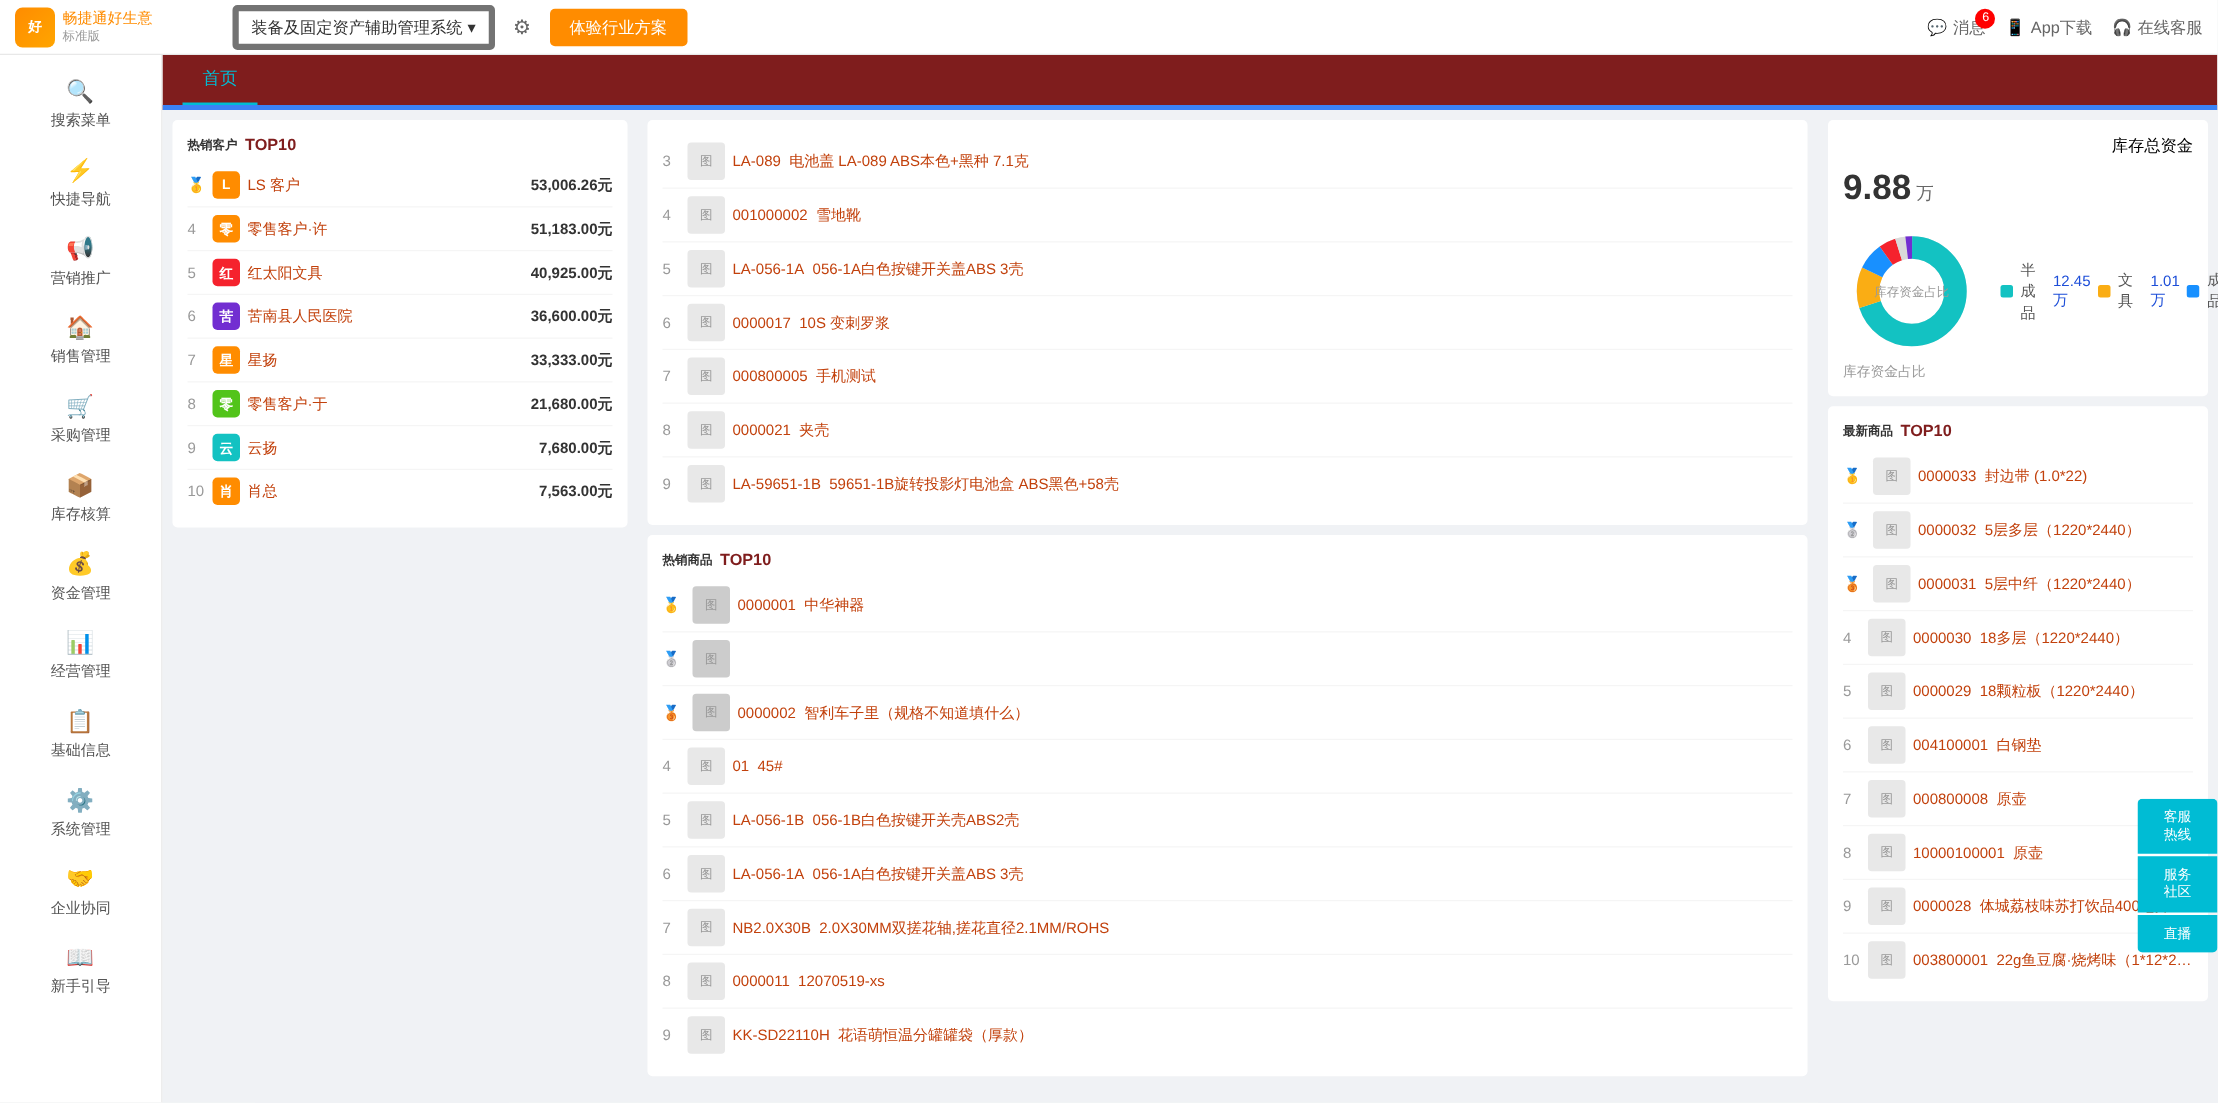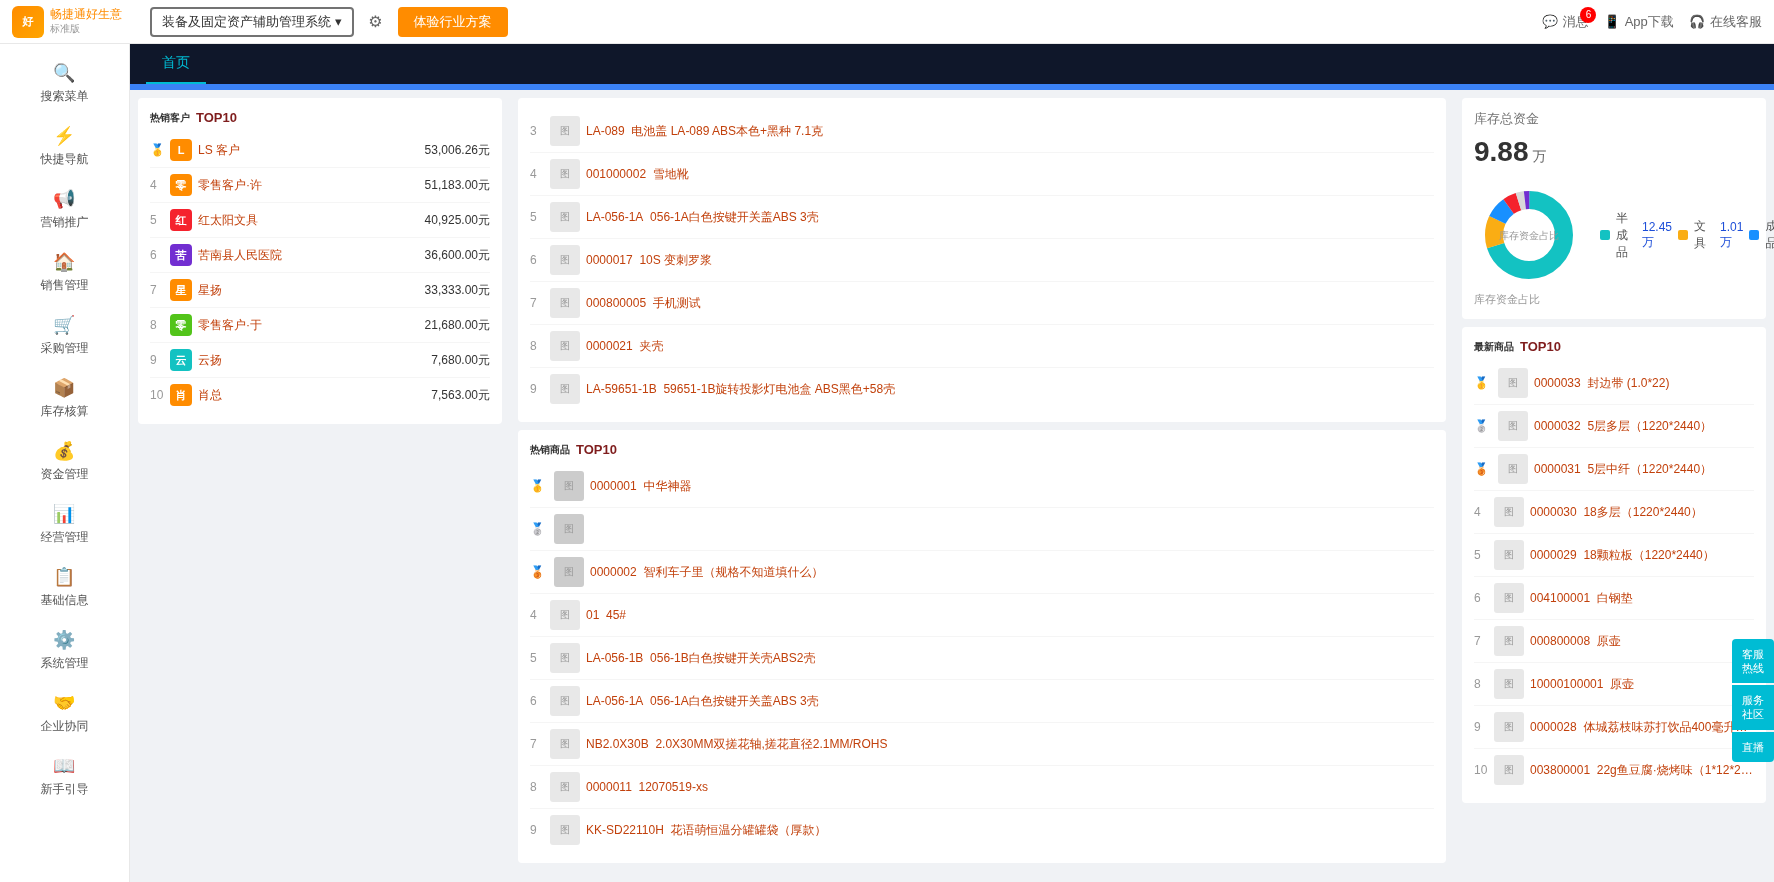--- a/index.html
+++ b/index.html
@@ -37,25 +37,26 @@
       display: flex;
       align-items: center;
       gap: 8px;
       margin-left: 8px;
     }
     .system-select {
       display: flex;
       align-items: center;
       gap: 4px;
       padding: 4px 10px;
-      border: 2px solid #737373;
+      border: 5px solid #737373;
       border-radius: 4px;
       cursor: pointer;
       font-size: 13px;
       color: #333;
+      margin-left: 36px;
     }
     .gear-btn {
       width: 28px; height: 28px;
       display: flex; align-items: center; justify-content: center;
       cursor: pointer; color: #666; font-size: 16px;
     }
     .trial-btn {
       background: #ff8c00;
       color: white;
       border: none;
@@ -123,23 +124,23 @@
     
     .content {
       flex: 1;
       display: flex;
       flex-direction: column;
       overflow: hidden;
     }
 
     
     .page-header {
-      background: #0f172a;
+      background: #7f1d1d;
       padding: 0 16px;
-      border-bottom: 6px solid #3b82f6;
+      border-bottom: 4px solid #3b82f6;
       display: flex;
       align-items: center;
       flex-shrink: 0;
     }
     .page-tab {
       padding: 10px 16px;
       border-bottom: 2px solid #00bcd4;
       color: #00bcd4;
       font-size: 14px;
       font-weight: 500;
@@ -229,38 +230,39 @@
     }
     .list-name {
       flex: 1;
       color: #c2410c;
       overflow: hidden;
       text-overflow: ellipsis;
       white-space: nowrap;
     }
     .list-value {
       color: #333;
-      font-weight: 400;
+      font-weight: 700;
       margin-left: 8px;
       text-align: center;
     }
 
     
     .inventory-total-card {
       background: #fff;
       border-radius: 4px;
       padding: 12px;
     }
     .inventory-title {
       font-size: 13px;
-      color: #737373;
+      color: #000000;
       display: flex;
       align-items: center;
       gap: 6px;
       margin-bottom: 8px;
+      justify-content: flex-end;
     }
     .inventory-amount {
       font-size: 13px;
       color: #333;
       margin-bottom: 12px;
       display: flex;
       align-items: baseline;
       gap: 4px;
     }
     .inventory-amount .big-num {
@@ -315,21 +317,21 @@
     .float-btns {
       position: fixed;
       right: 0;
       bottom: 120px;
       display: flex;
       flex-direction: column;
       gap: 2px;
       z-index: 100;
     }
     .float-btn {
-      width: 42px;
+      width: 64px;
       background: #00bcd4;
       color: white;
       font-size: 11px;
       text-align: center;
       padding: 8px 4px;
       cursor: pointer;
       line-height: 1.3;
     }
     .float-btn:first-child { border-radius: 4px 4px 0 0; }
     .float-btn:last-child { border-radius: 0 0 4px 4px; }

